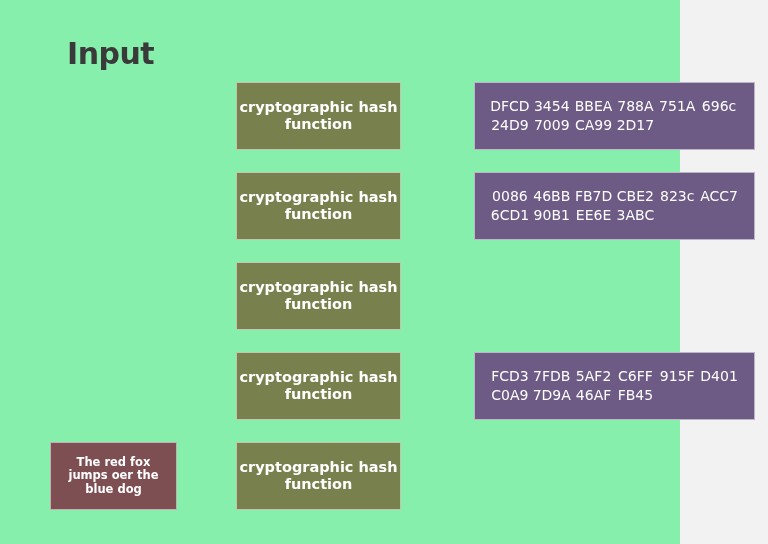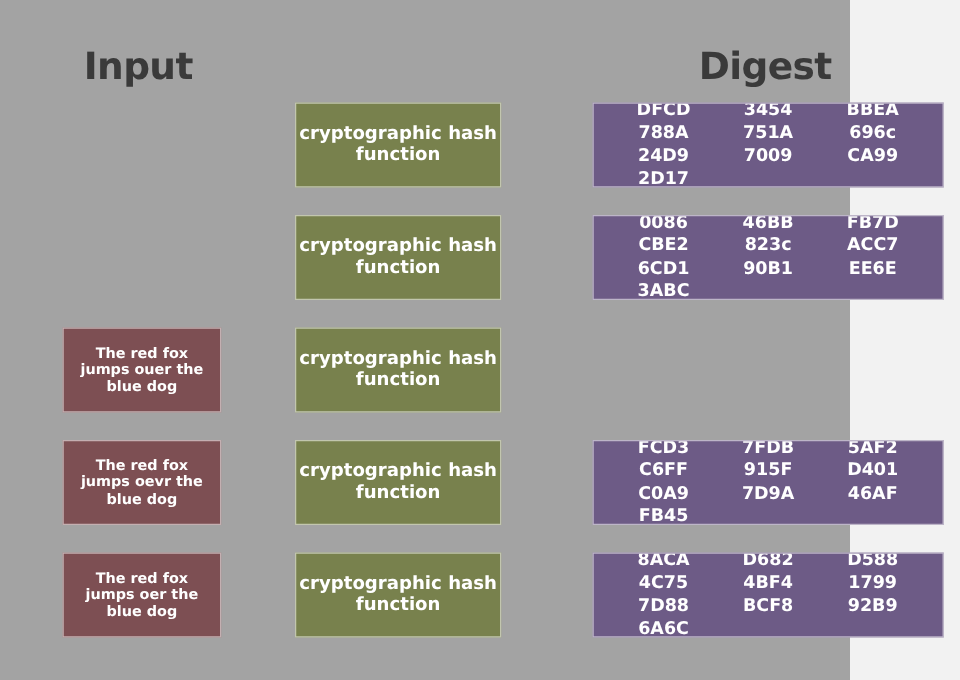--- a/index.html
+++ b/index.html
@@ -10,21 +10,21 @@
     width: 768px;
     height: 544px;
     background: #f2f2f2;
     font-family: "DejaVu Sans", "Liberation Sans", sans-serif;
     overflow: hidden;
   }
   #diagram {
     position: relative;
     width: 680px;
     height: 544px;
-    background: #a3a3a3;
+    background: #86efac;
   }
 
   
   .col-header {
     position: absolute;
     font-size: 30px;
     font-weight: bold;
     color: #3a3a3a;
     letter-spacing: -0.5px;
     white-space: nowrap;
@@ -77,45 +77,44 @@
     background: #6d5b86;
     font-size: 14px;
   }
 
   .func-text { padding: 0 0; }
   .input-text { padding: 0 6px; }
 
   
   .hex-grid {
     display: grid;
-    grid-template-columns: repeat(3, 1fr);
+    grid-template-columns: repeat(6, 1fr);
     row-gap: 1px;
     column-gap: 0px;
     width: 100%;
     padding: 0 14px;
     box-sizing: border-box;
     font-family: "DejaVu Sans", "Liberation Sans", sans-serif;
-    font-weight: bold;
+    font-weight: normal;
     letter-spacing: 0px;
   }
   .hex-cell {
     text-align: center;
     white-space: nowrap;
     font-size: 14px;
     line-height: 1.25;
   }
 </style>
 </head>
 <body>
 
 <div id="diagram">
 
   <div class="col-header" id="header-input">Input</div>
 
-  <div class="col-header" id="header-digest">Digest</div>
 
   <div class="row" style="top:82px;">
     <div class="box box-func">
       <span class="func-text">cryptographic hash function</span>
     </div>
     <div class="box box-digest">
       <div class="hex-grid">
         <span class="hex-cell">DFCD</span>
         <span class="hex-cell">3454</span>
         <span class="hex-cell">BBEA</span>
@@ -144,32 +143,26 @@
         <span class="hex-cell">ACC7</span>
         <span class="hex-cell">6CD1</span>
         <span class="hex-cell">90B1</span>
         <span class="hex-cell">EE6E</span>
         <span class="hex-cell">3ABC</span>
       </div>
     </div>
   </div>
 
   <div class="row" style="top:262px;">
-    <div class="box box-input">
-      <span class="input-text">The red fox jumps ouer the blue dog</span>
-    </div>
     <div class="box box-func">
       <span class="func-text">cryptographic hash function</span>
     </div>
   </div>
 
   <div class="row" style="top:352px;">
-    <div class="box box-input">
-      <span class="input-text">The red fox jumps oevr the blue dog</span>
-    </div>
     <div class="box box-func">
       <span class="func-text">cryptographic hash function</span>
     </div>
     <div class="box box-digest">
       <div class="hex-grid">
         <span class="hex-cell">FCD3</span>
         <span class="hex-cell">7FDB</span>
         <span class="hex-cell">5AF2</span>
         <span class="hex-cell">C6FF</span>
         <span class="hex-cell">915F</span>
@@ -182,29 +175,15 @@
     </div>
   </div>
 
   <div class="row" style="top:442px;">
     <div class="box box-input">
       <span class="input-text">The red fox jumps oer the blue dog</span>
     </div>
     <div class="box box-func">
       <span class="func-text">cryptographic hash function</span>
     </div>
-    <div class="box box-digest">
-      <div class="hex-grid">
-        <span class="hex-cell">8ACA</span>
-        <span class="hex-cell">D682</span>
-        <span class="hex-cell">D588</span>
-        <span class="hex-cell">4C75</span>
-        <span class="hex-cell">4BF4</span>
-        <span class="hex-cell">1799</span>
-        <span class="hex-cell">7D88</span>
-        <span class="hex-cell">BCF8</span>
-        <span class="hex-cell">92B9</span>
-        <span class="hex-cell">6A6C</span>
-      </div>
-    </div>
   </div>
 
 </div>
 
 </body></html>

